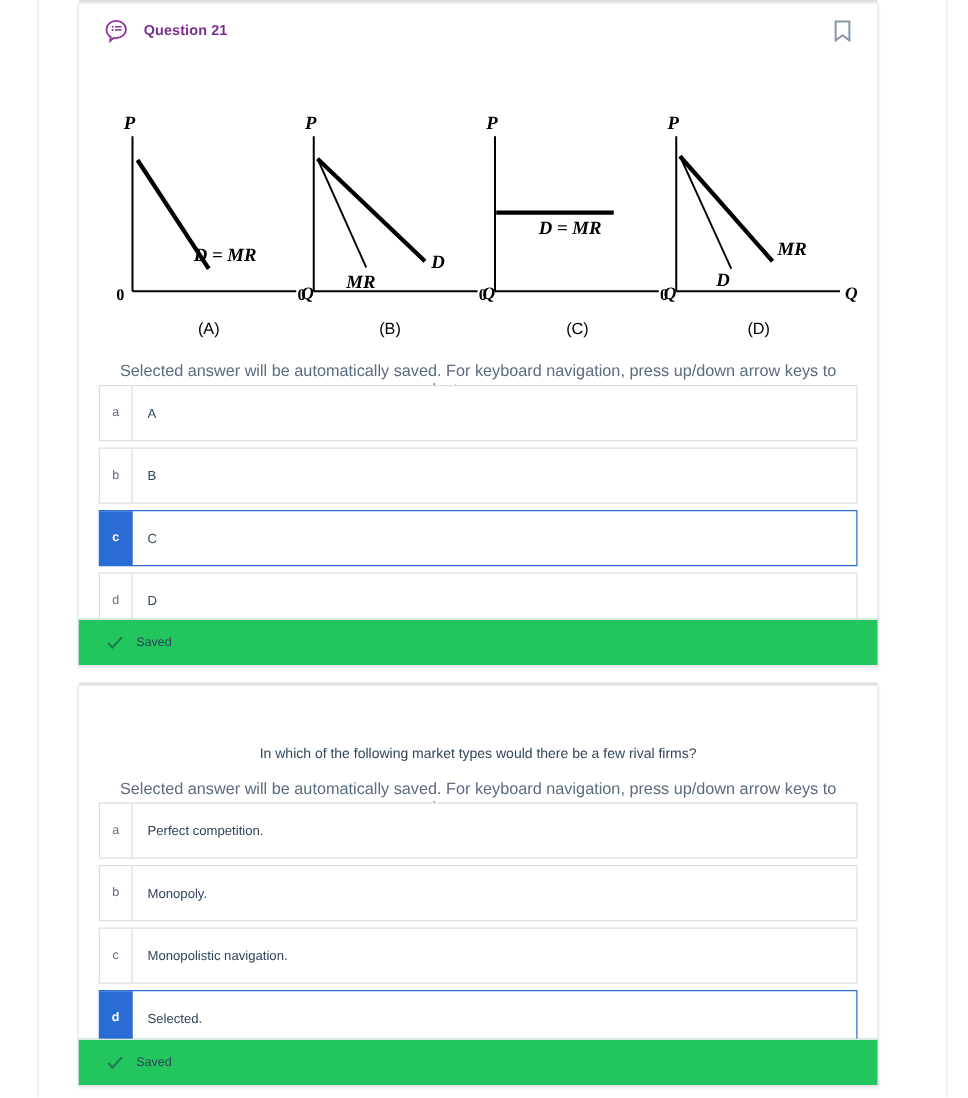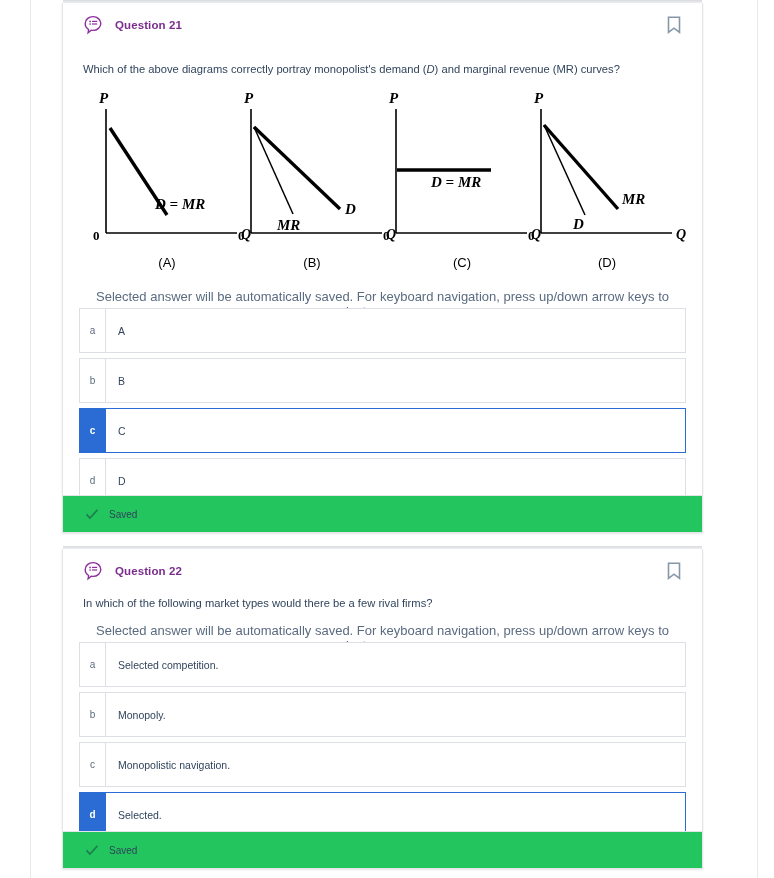--- a/index.html
+++ b/index.html
@@ -128,23 +128,20 @@
         </svg>
       </span>
       <div class="q-title">Question 21</div>
       <span class="bookmark">
         <svg viewBox="0 0 16 20" width="16" height="20">
           <path d="M2.5 2.2h11v15.2L8 13.2l-5.5 4.2z" fill="none" stroke="#8697a9" stroke-width="1.6"></path>
         </svg>
       </span>
     </div>
 
-    <div class="q-text" style="top:58px;">
-      <span>Which of the above diagrams correctly portray  monopolist's demand (</span><i>D</i><span>) and marginal revenue (MR) curves?</span>
-    </div>
 
     <div class="diagrams">
       <svg width="612" height="190" viewBox="0 0 612 190">
         <g font-family="Liberation Serif, serif" font-style="italic" font-weight="bold" fill="#000">
 
           <g>
             <line x1="29" y1="22" x2="29" y2="146" stroke="#000" stroke-width="1.6"></line>
             <line x1="29" y1="146" x2="160" y2="146" stroke="#000" stroke-width="1.6"></line>
             <text x="22" y="16" font-size="15">P</text>
             <text x="16" y="153" font-size="13" font-style="normal">0</text>
@@ -224,46 +221,29 @@
           <path d="M1.5 7.4l3.4 3.6L12.6 2.8" fill="none" stroke="#1f7a4d" stroke-width="1.6"></path>
         </svg>
       </span>
       <span class="lbl">Saved</span>
     </div>
   </div>
 
   <div class="card" id="card-q22">
     <div class="card-top-edge"></div>
 
-    <div class="q-header">
-      <span class="q-icon">
-        <svg viewBox="0 0 20 20" width="20" height="20">
-          <path d="M10 1.6c4.3 0 7.8 3.1 7.8 6.9S14.3 15.4 10 15.4c-.6 0-1.2-.1-1.8-.2l-3.1 2.5.5-3.2C3.6 13.3 2.2 11 2.2 8.5 2.2 4.7 5.7 1.6 10 1.6z" fill="none" stroke="#8e2f9e" stroke-width="1.4"></path>
-          <circle cx="7.1" cy="6.4" r=".85" fill="#8e2f9e"></circle>
-          <circle cx="7.1" cy="9.0" r=".85" fill="#8e2f9e"></circle>
-          <rect x="9" y="5.8" width="5.2" height="1.2" fill="#8e2f9e"></rect>
-          <rect x="9" y="8.4" width="5.2" height="1.2" fill="#8e2f9e"></rect>
-        </svg>
-      </span>
-      <div class="q-title">Question 22</div>
-      <span class="bookmark">
-        <svg viewBox="0 0 16 20" width="16" height="20">
-          <path d="M2.5 2.2h11v15.2L8 13.2l-5.5 4.2z" fill="none" stroke="#8697a9" stroke-width="1.6"></path>
-        </svg>
-      </span>
-    </div>
-
-    <div class="q-text" style="top:46px;">In which of the following market types would there be a few rival firms?</div>
+
+    <div class="q-text" style="top:46px;text-align:center;">In which of the following market types would there be a few rival firms?</div>
 
     <div class="hint" style="top:74px;">Selected answer will be automatically saved. For keyboard navigation, press up/down arrow keys to select an answer.</div>
 
     <div class="options" style="top:93px;">
       <div class="opt">
         <span class="letter">a</span>
-        <span class="txt">Selected competition.</span>
+        <span class="txt">Perfect competition.</span>
       </div>
       <div class="opt">
         <span class="letter">b</span>
         <span class="txt">Monopoly.</span>
       </div>
       <div class="opt">
         <span class="letter">c</span>
         <span class="txt">Monopolistic navigation.</span>
       </div>
       <div class="opt selected">

